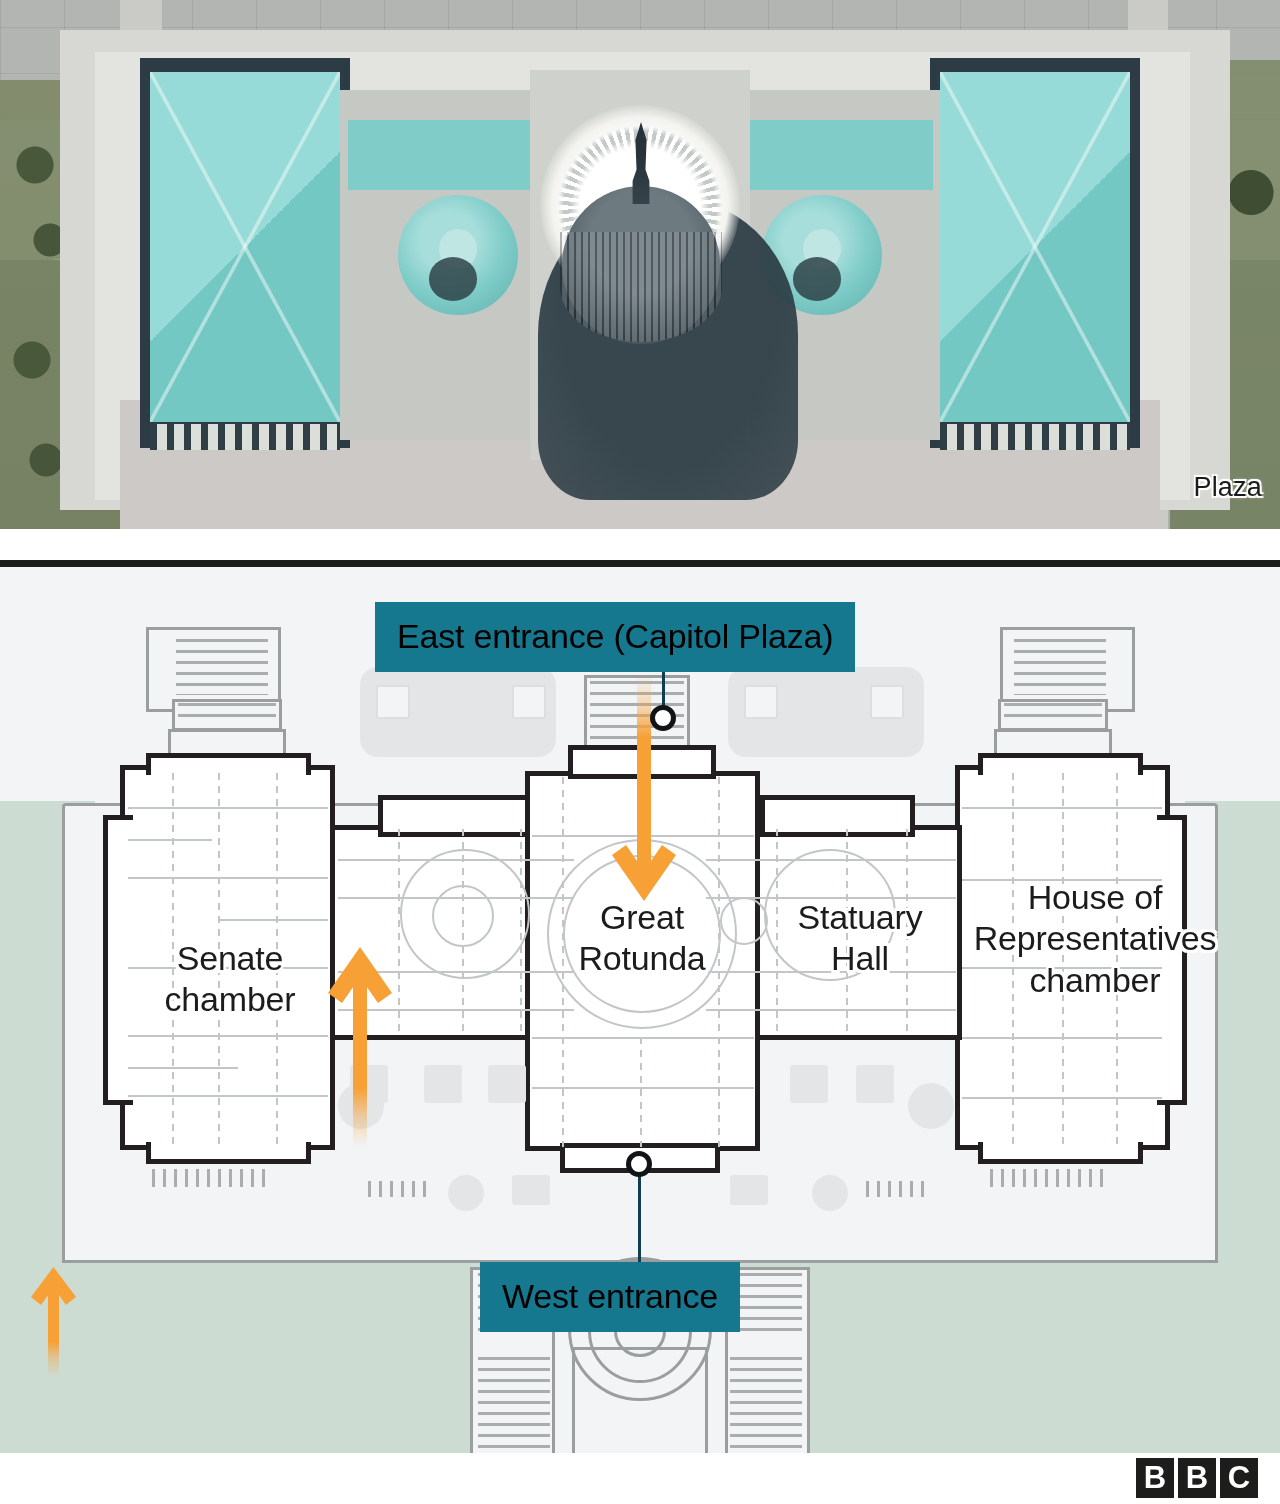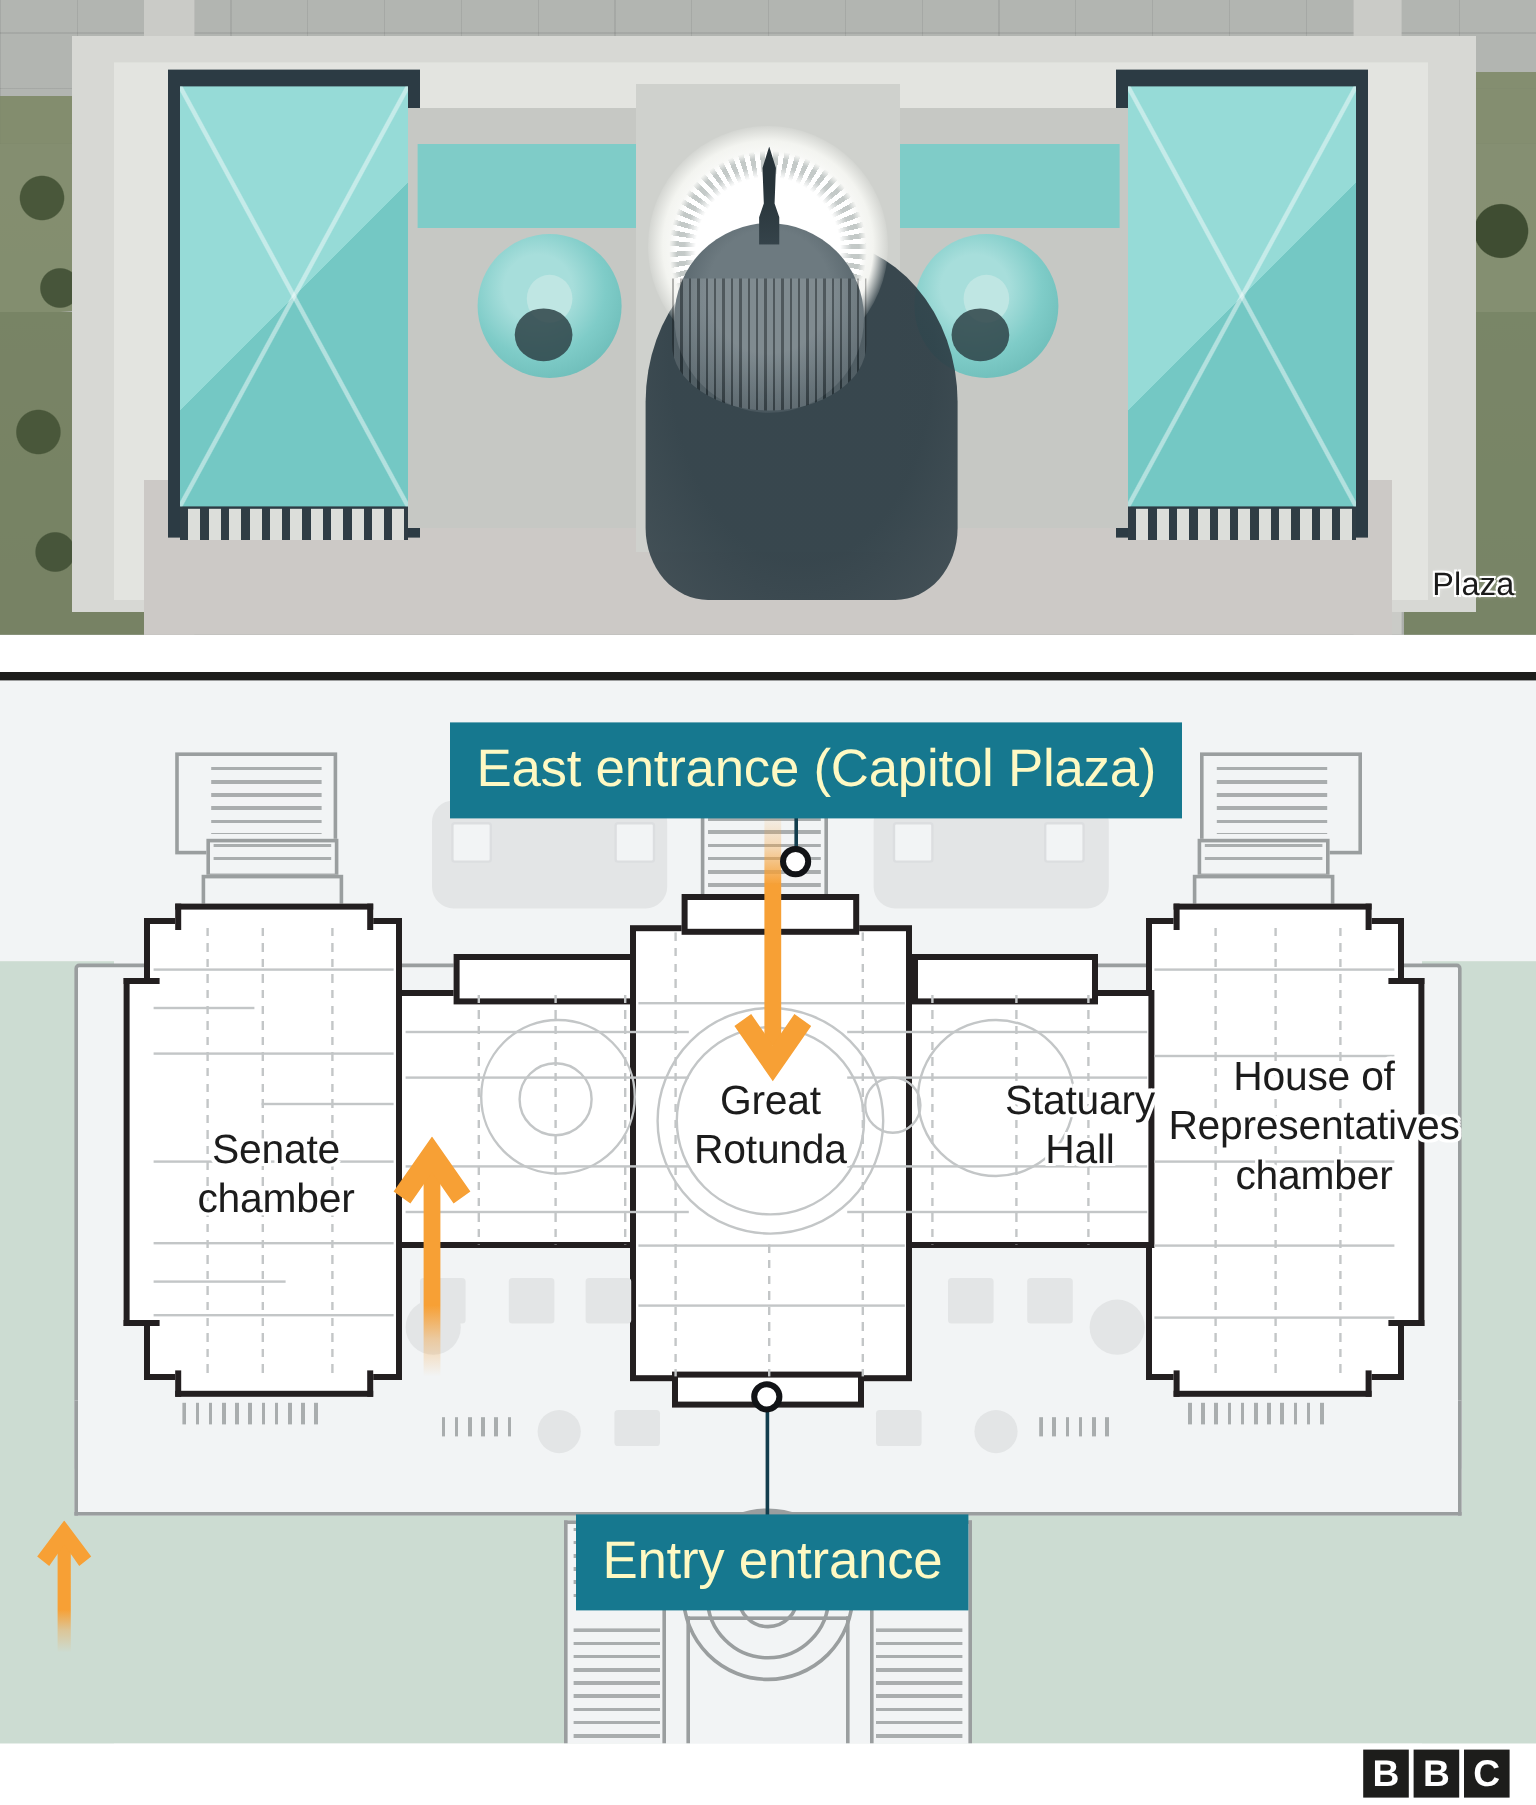--- a/index.html
+++ b/index.html
@@ -245,22 +245,22 @@
     line-height: 1.22;
     text-align:center;
     white-space: pre-line;
     letter-spacing: -0.2px;
   }
 
   
   .callout {
     position:absolute;
     background:#16788f;
-    color:#fef9c3;
-    font-size: 44px;
+    color:#000000;
+    font-size: 34px;
     line-height: 1;
     padding: 17px 22px 19px 22px;
     white-space: nowrap;
     letter-spacing: -0.2px;
   }
   .leader {
     position:absolute;
     width: 3px;
     background:#123d4d;
   }
@@ -509,21 +509,21 @@
     <div class="plaza-block" style="left:552px; top:762px; width:176px; height:132px; border-bottom:none;"></div>
     <div class="plaza-block" style="left:572px; top:780px; width:136px; height:114px; border-bottom:none;"></div>
     <div class="circ" style="left:568px; top:690px; width:144px; height:144px; border-color:#9a9e9f; border-width:3px;"></div>
     <div class="circ" style="left:588px; top:712px; width:104px; height:104px; border-color:#9a9e9f; border-width:3px;"></div>
     <div class="circ" style="left:614px; top:738px; width:52px; height:52px; border-color:#9a9e9f; border-width:3px;"></div>
 
     <div class="room-label label-halo" style="left:110px; top:330px; width:240px;margin-top:41px;">Senate
 chamber</div>
     <div class="room-label label-halo" style="left:530px; top:330px; width:224px;">Great
 Rotunda</div>
-    <div class="room-label label-halo" style="left:800px; top:330px; width:200px;">Statuary
+    <div class="room-label label-halo" style="left:760px; top:330px; width:200px;">Statuary
 Hall</div>
     <div class="room-label label-halo" style="left:940px; top:310px; width:310px;">House of
 Representatives
 chamber</div>
 
     <svg class="arrow-down" style="left:604px; top:108px;" width="80" height="230" viewBox="0 0 80 230">
       <defs>
         <linearGradient id="gradDown" x1="0" y1="0" x2="0" y2="1">
           <stop offset="0%" stop-color="#f7a035" stop-opacity="0"></stop>
           <stop offset="16%" stop-color="#f7a035" stop-opacity="0.35"></stop>
@@ -547,21 +547,21 @@
       <rect x="33" y="26" width="14" height="174" fill="url(#gradUp)"></rect>
       <path d="M 40 0 L 72 46 L 58 56 L 40 30 L 22 56 L 8 46 Z" fill="#f7a035"></path>
     </svg>
 
     <div class="leader" style="left:662px; top:60px; height:88px;"></div>
     <div class="dot" style="left:650px; top:138px;"></div>
     <div class="callout" style="left:375px; top:35px;">East entrance (Capitol Plaza)</div>
 
     <div class="leader" style="left:638px; top:598px; height:100px;"></div>
     <div class="dot" style="left:626px; top:584px;"></div>
-    <div class="callout" style="left:480px; top:695px;">Entry entrance</div>
+    <div class="callout" style="left:480px; top:695px;">West entrance</div>
 
     <div class="legend">
       <svg width="48" height="110" viewBox="0 0 48 110">
         <defs>
           <linearGradient id="gradLegend" x1="0" y1="1" x2="0" y2="0">
             <stop offset="0%" stop-color="#f7a035" stop-opacity="0"></stop>
             <stop offset="20%" stop-color="#f7a035" stop-opacity="0.38"></stop>
             <stop offset="38%" stop-color="#f7a035" stop-opacity="1"></stop>
             <stop offset="100%" stop-color="#f7a035" stop-opacity="1"></stop>
           </linearGradient>

